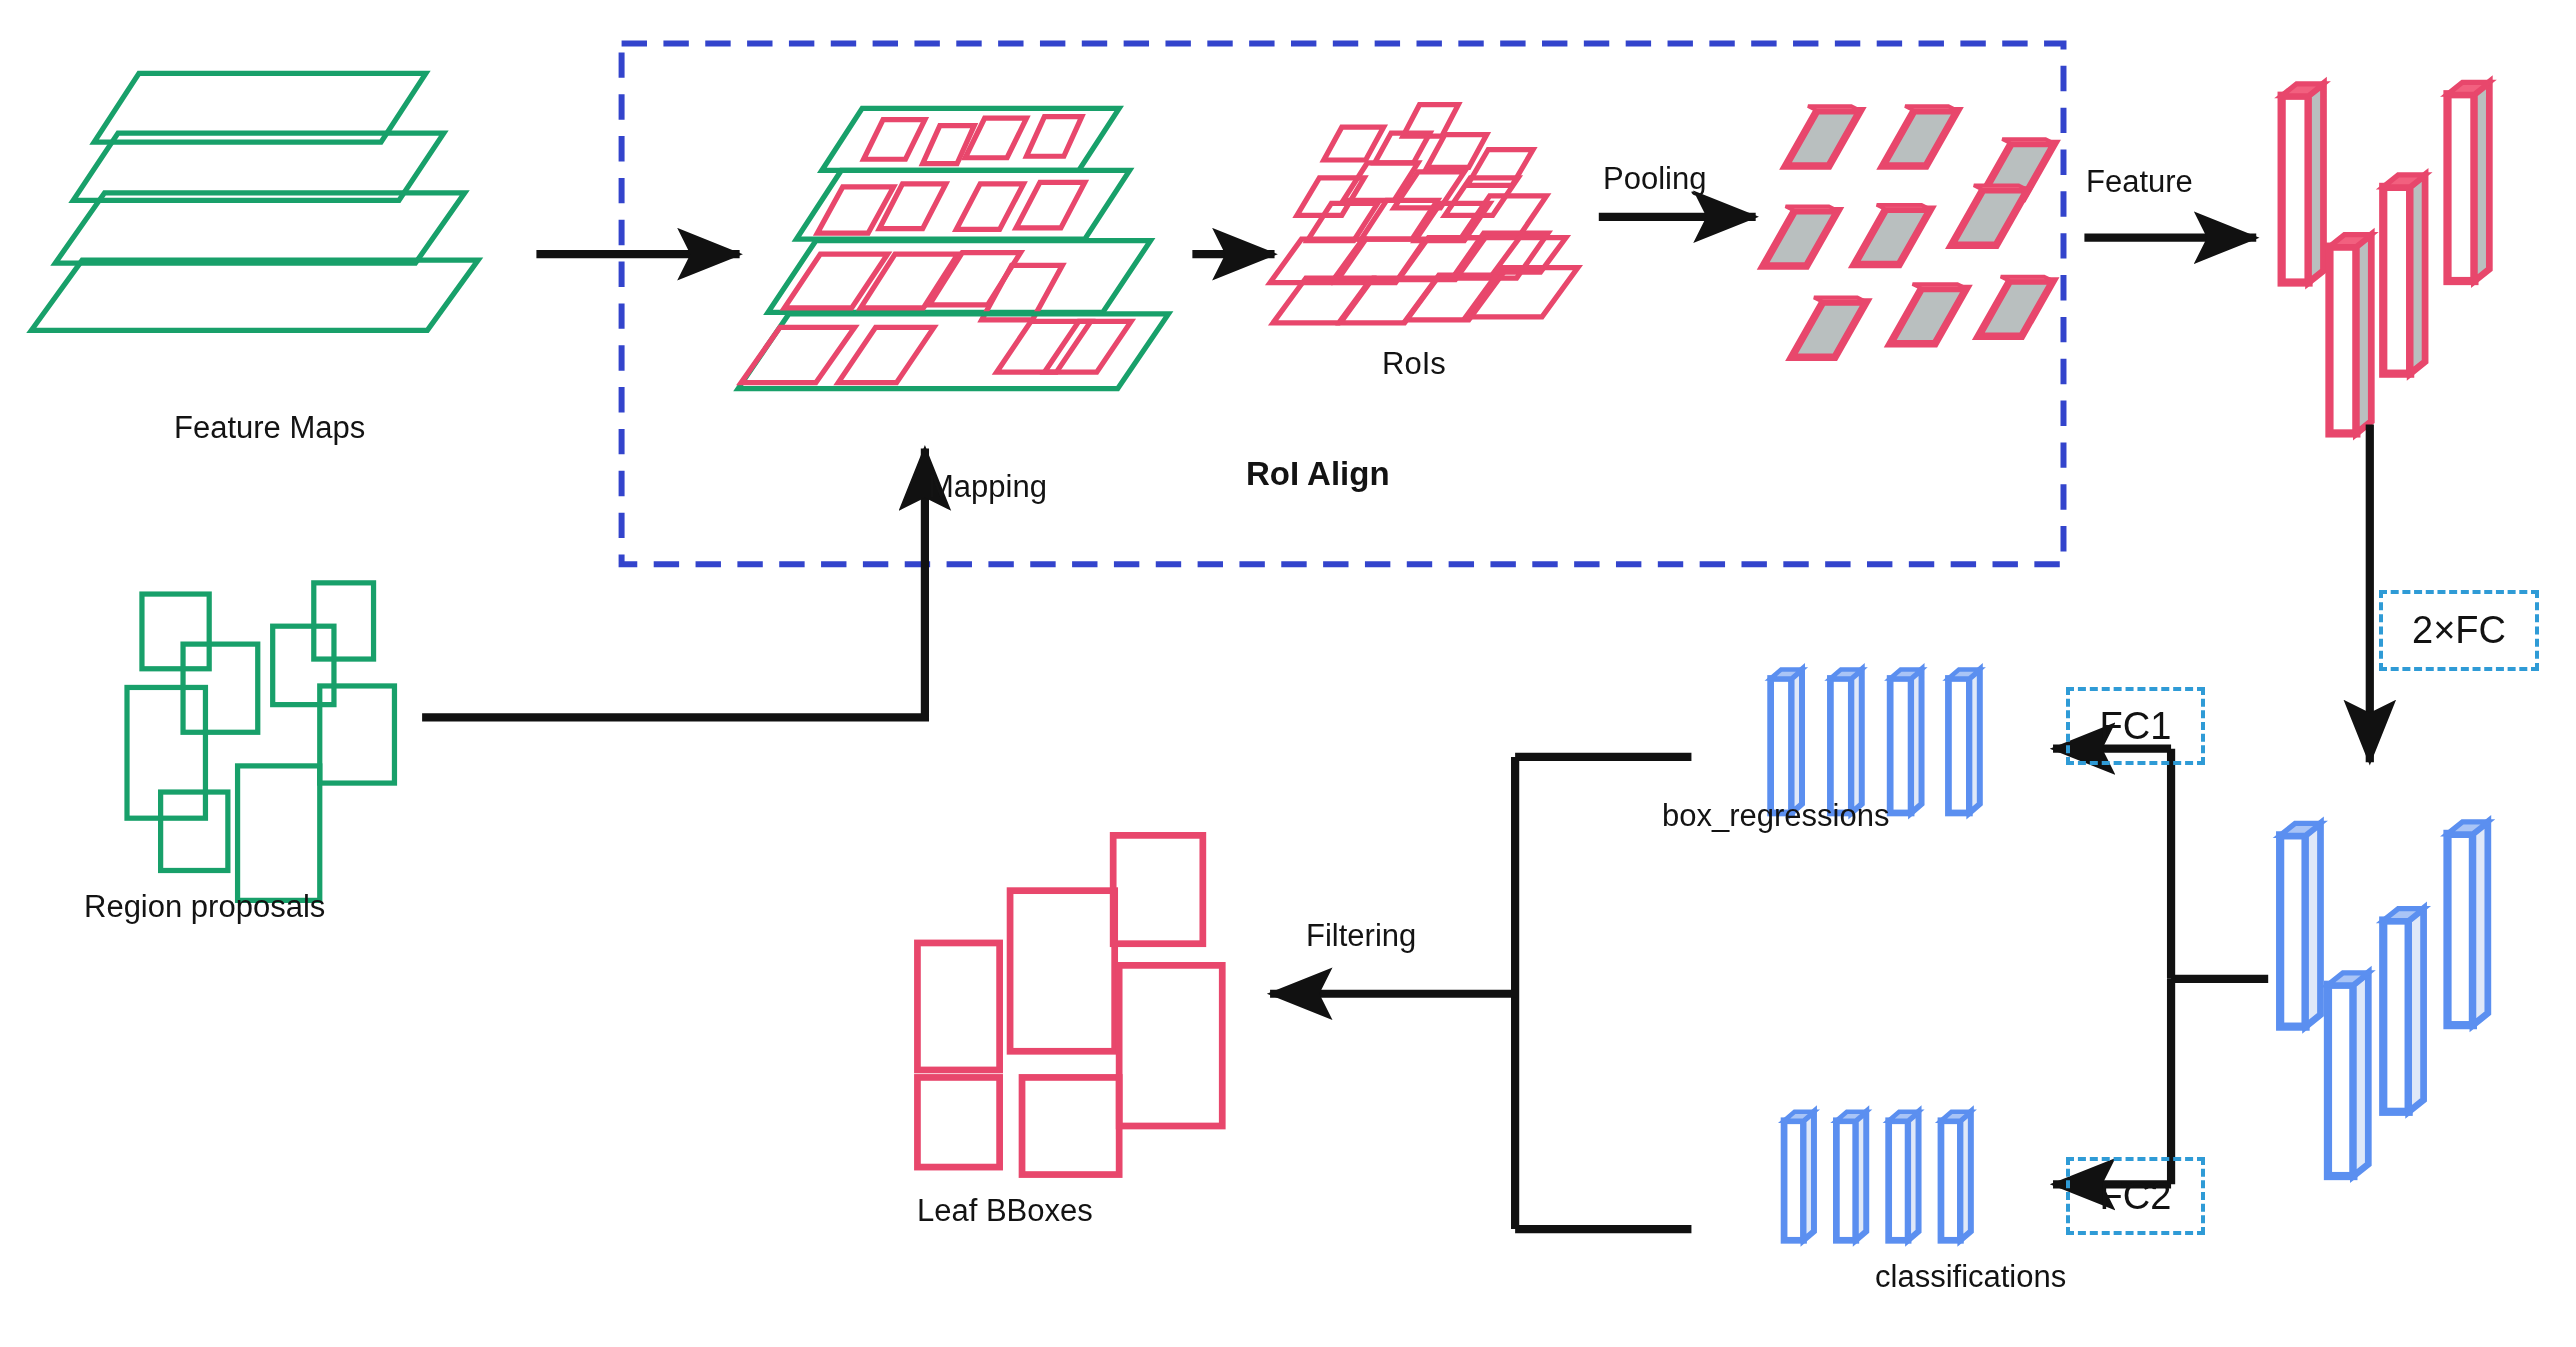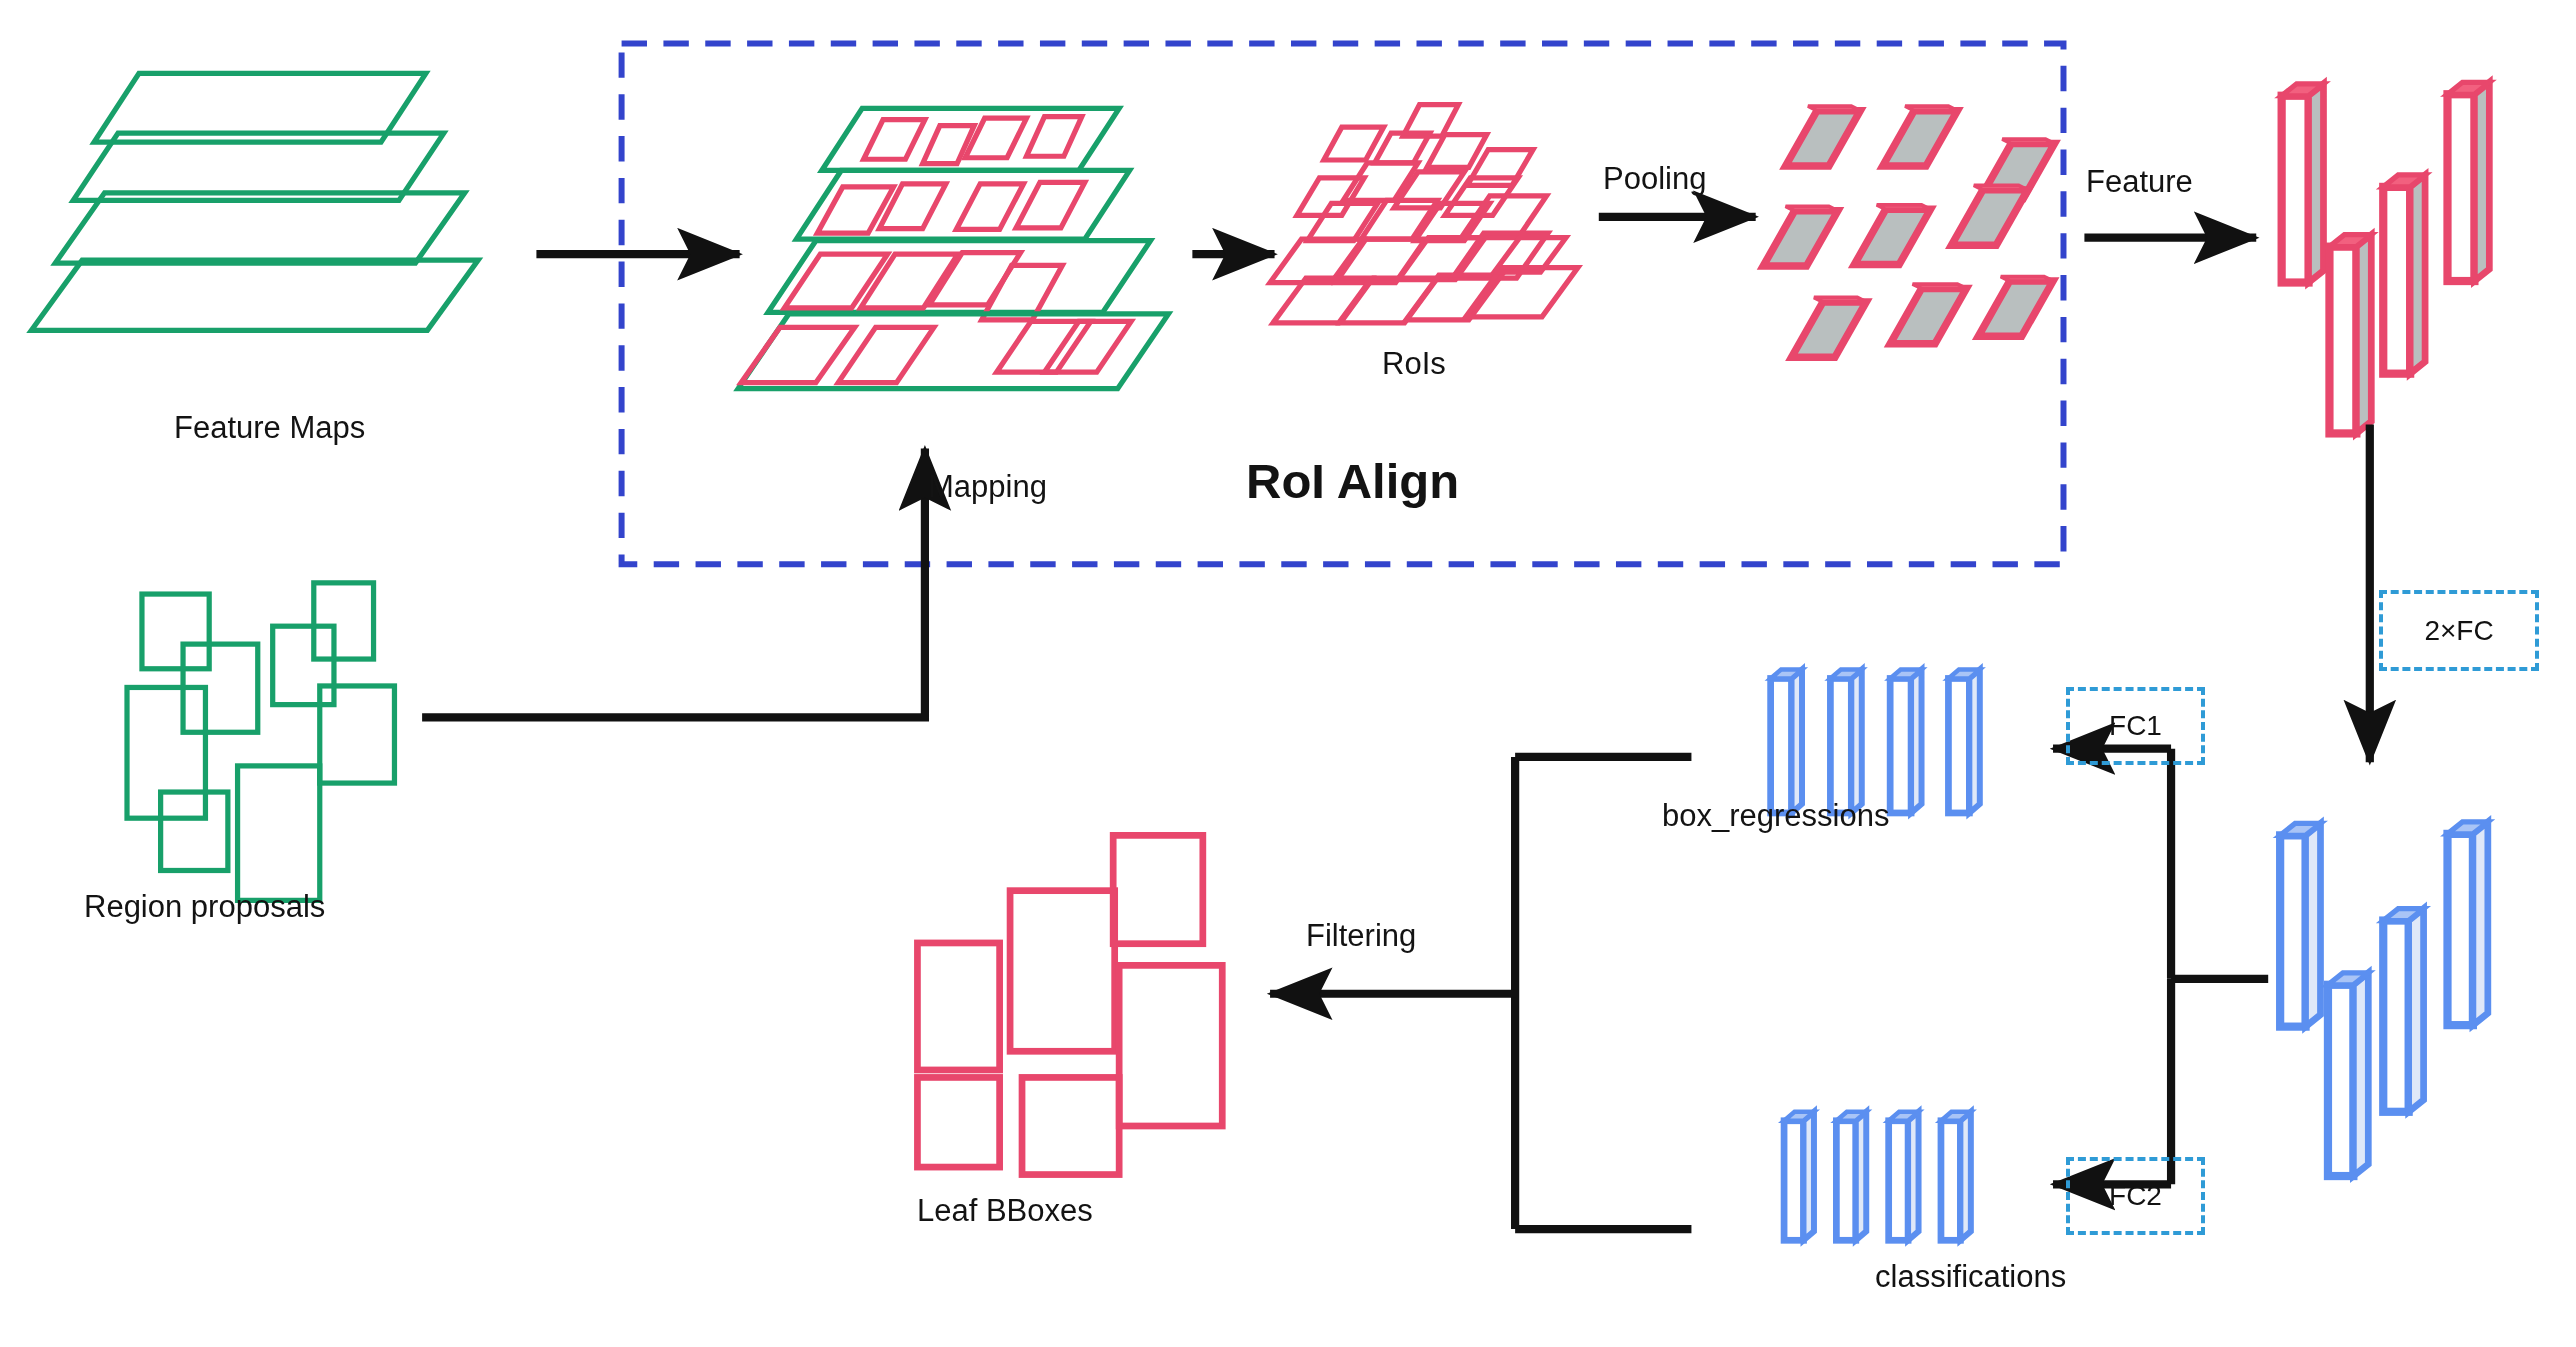--- a/index.html
+++ b/index.html
@@ -2,24 +2,24 @@
 <html style="font-size:12px"><head>
 <meta charset="utf-8">
 <style>
   html,body{margin:0;padding:0;background:#ffffff;}
   body{width:2576px;height:1348px;position:relative;overflow:hidden;
        font-family:"Liberation Sans","DejaVu Sans",sans-serif;color:#111;}
   #stage{position:absolute;inset:0;}
   svg#canvas{position:absolute;left:0;top:0;width:2576px;height:1348px;}
   .lbl{position:absolute;white-space:nowrap;line-height:1;color:#131313;}
   .lbl.big{font-size:31px;}
-  .lbl.bold{font-size:49px;font-weight:bold;}
+  .lbl.bold{font-size:33px;font-weight:bold;}
   .badge{position:absolute;display:flex;align-items:center;justify-content:center;
          border:4.5px dashed #2f9bd6;background:transparent;color:#121212;
-         font-size:28px;box-sizing:border-box;}
+         font-size:38px;box-sizing:border-box;}
 </style>
 </head>
 <body>
 
 <div id="stage">
 
   <svg id="canvas" viewBox="0 0 3448 1804" xmlns="http://www.w3.org/2000/svg">
     <defs>
       <marker id="ah" markerWidth="9" markerHeight="9" refX="7.6" refY="3.2" orient="auto" markerUnits="strokeWidth">
         <path d="M0,0 L8,3.2 L0,6.4 L1.6,3.2 Z" fill="#111"></path>

